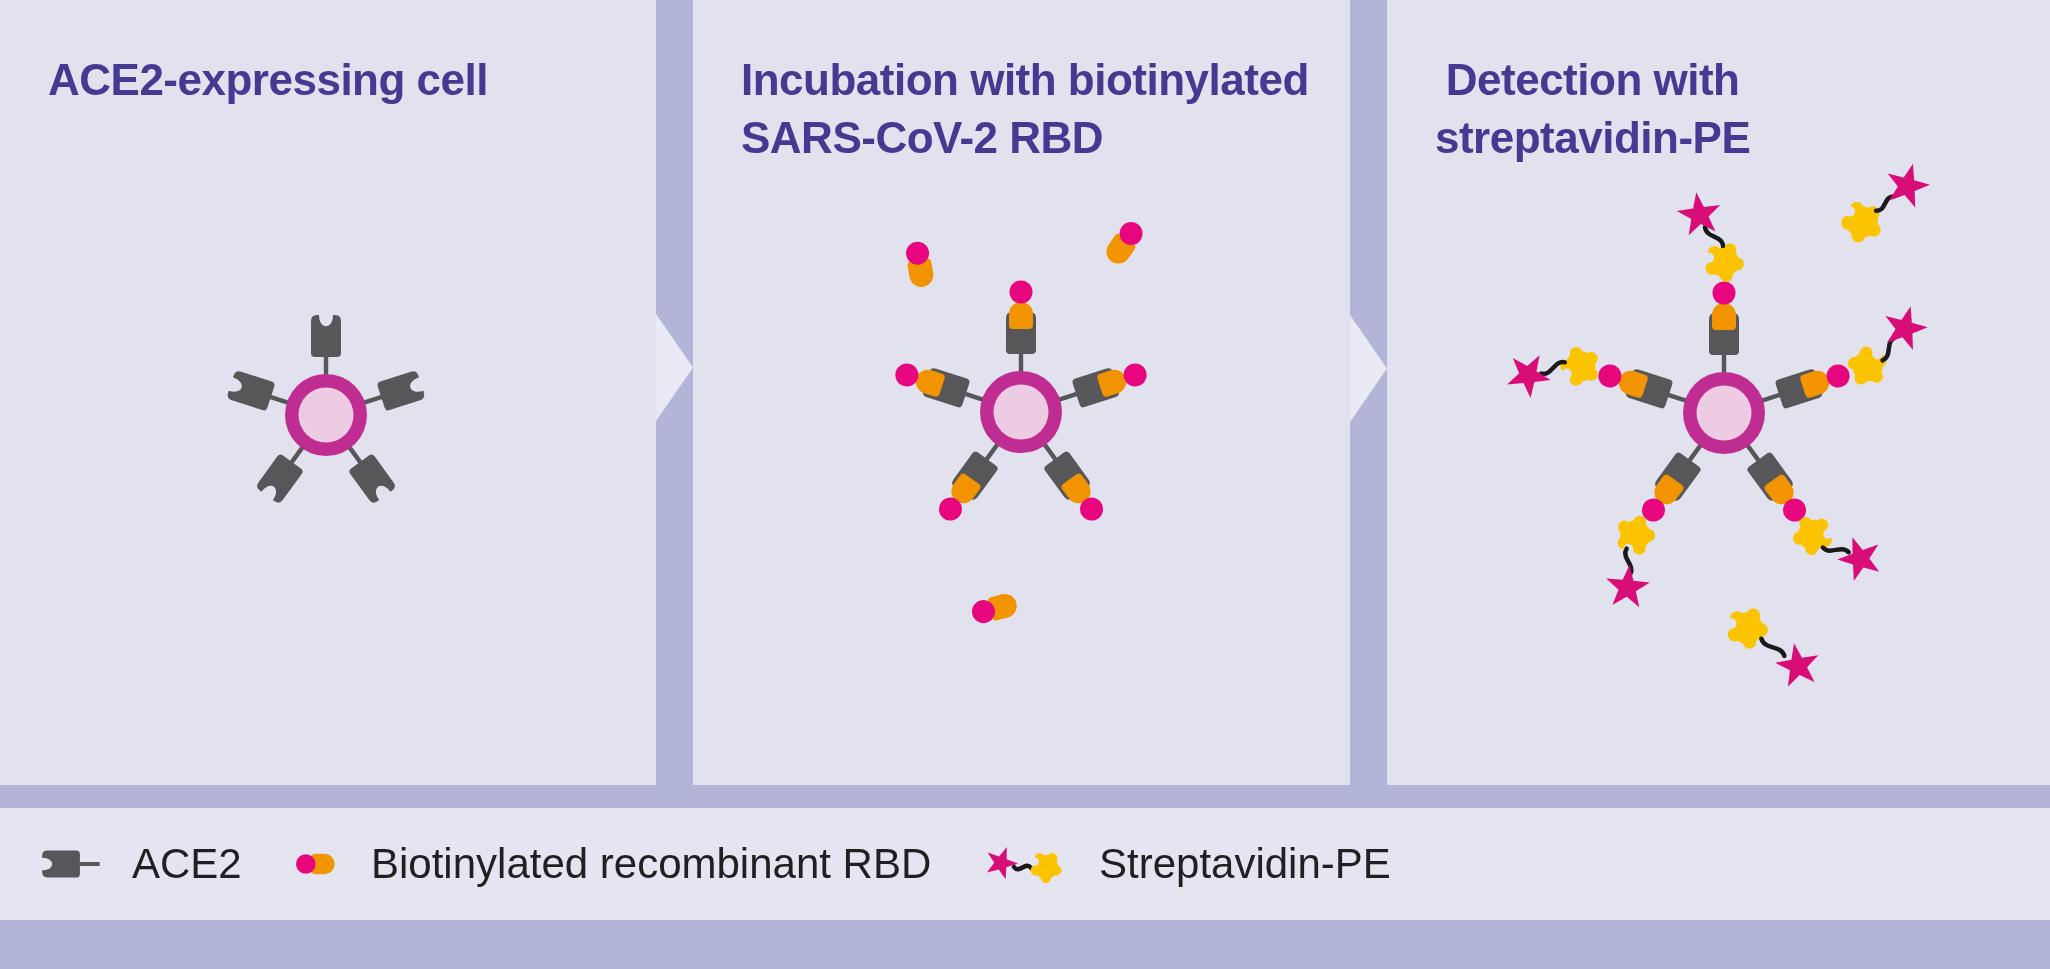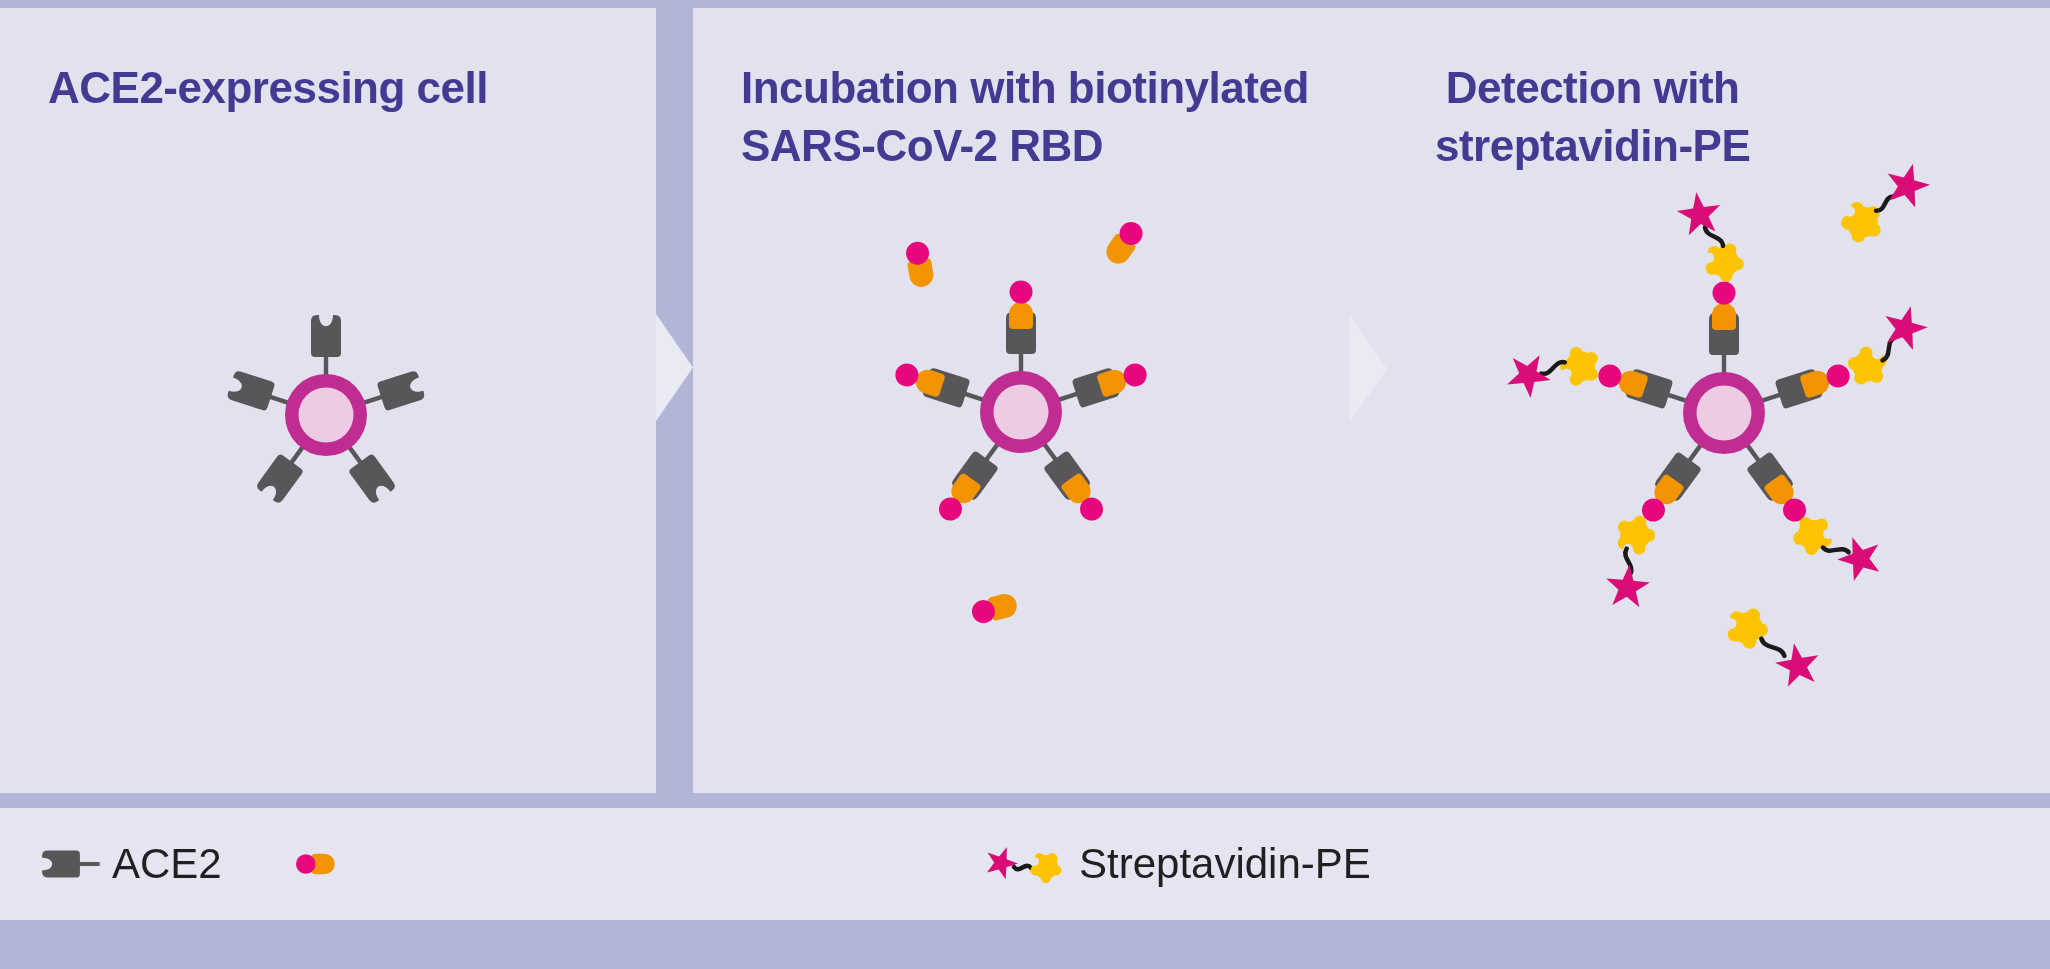--- a/index.html
+++ b/index.html
@@ -4,25 +4,25 @@
 <style>
   html,body{margin:0;padding:0;}
   body{font-family:"Liberation Sans", sans-serif;}
   .stage{
     position:relative;
     width:2050px;height:969px;
     background:var(--band,#b3b5d8);
     overflow:hidden;
   }
   .panel{
-    position:absolute;top:8px;height:785px;
+    position:absolute;top:0;height:785px;
     background:var(--panel,#e2e2ee);
   }
   .panel1{left:0;width:656px;}
-  .panel2{left:693px;width:657px;padding-left:40px;}
+  .panel2{left:693px;width:657px;}
   .panel3{left:1387px;width:663px;text-align:center;}
   .panel h2{
     margin:0;position:absolute;top:51px;left:48px;
     font-size:44px;line-height:58px;font-weight:bold;
     letter-spacing:-0.5px;
     color:var(--title,#453a92);
     white-space:pre-line;
   }
   .gap-chevron{
     position:absolute;width:37px;height:107px;
@@ -31,21 +31,21 @@
   }
   .chevron1{left:656px;top:314px;}
   .chevron2{left:1350px;top:315px;}
   #art{position:absolute;left:0;top:0;pointer-events:none;}
   .legend{
     position:absolute;left:0;top:808px;width:2050px;height:112px;
     background:var(--legend-band,#e5e5f1);
   }
   .legend-item{
     position:absolute;top:0;height:112px;
-    display:flex;align-items:center;gap:12px;
+    display:flex;align-items:center;gap:32px;
   }
   .legend-item .llabel{
     font-size:42px;color:var(--text,#211f1f);line-height:1;
     white-space:nowrap;
   }
   .li-1{left:40px;}
   .li-2{left:293px;}
   .li-3{left:983px;}
   .licon{display:flex;align-items:center;}
 </style>
@@ -338,20 +338,21 @@
     </div>
     <div class="legend-item li-2">
       <span class="licon" id="icon-rbd">
           <svg width="46" height="26" viewBox="-23 -13 46 26">
             <g transform="scale(0.85) translate(2 0) rotate(-90)">
               <path d="M -12 -3 L -12 8 A 12 12 0 0 0 12 8 L 12 -3 Q 12 -7 8 -7 L -8 -7 Q -12 -7 -12 -3 Z" fill="#f29300"></path>
               <circle cy="-14" r="11.5" fill="#e8067e"></circle>
             </g>
           </svg>
         </span>
+      <span class="llabel">Biotinylated recombinant RBD</span>
     </div>
     <div class="legend-item li-3">
       <span class="licon" id="icon-sape">
           <svg width="84" height="46" viewBox="-42 -23 84 46">
             <g transform="translate(-24 -1) rotate(20) scale(0.74)">
               <path d="M0.0 -23.0L5.4 -7.4L21.9 -7.1L8.7 2.8L13.5 18.6L0.0 9.2L-13.5 18.6L-8.7 2.8L-21.9 -7.1L-5.4 -7.4Z" fill="#d90d78"></path>
             </g>
             <path d="M -11 3 C -5.7 10.3 0.7 -3.3 6 4" fill="none" stroke="#1a1a1a" stroke-width="4.5" stroke-linecap="round"></path>
             <g transform="translate(21 3)">
               <g transform="rotate(10) scale(0.8)">

